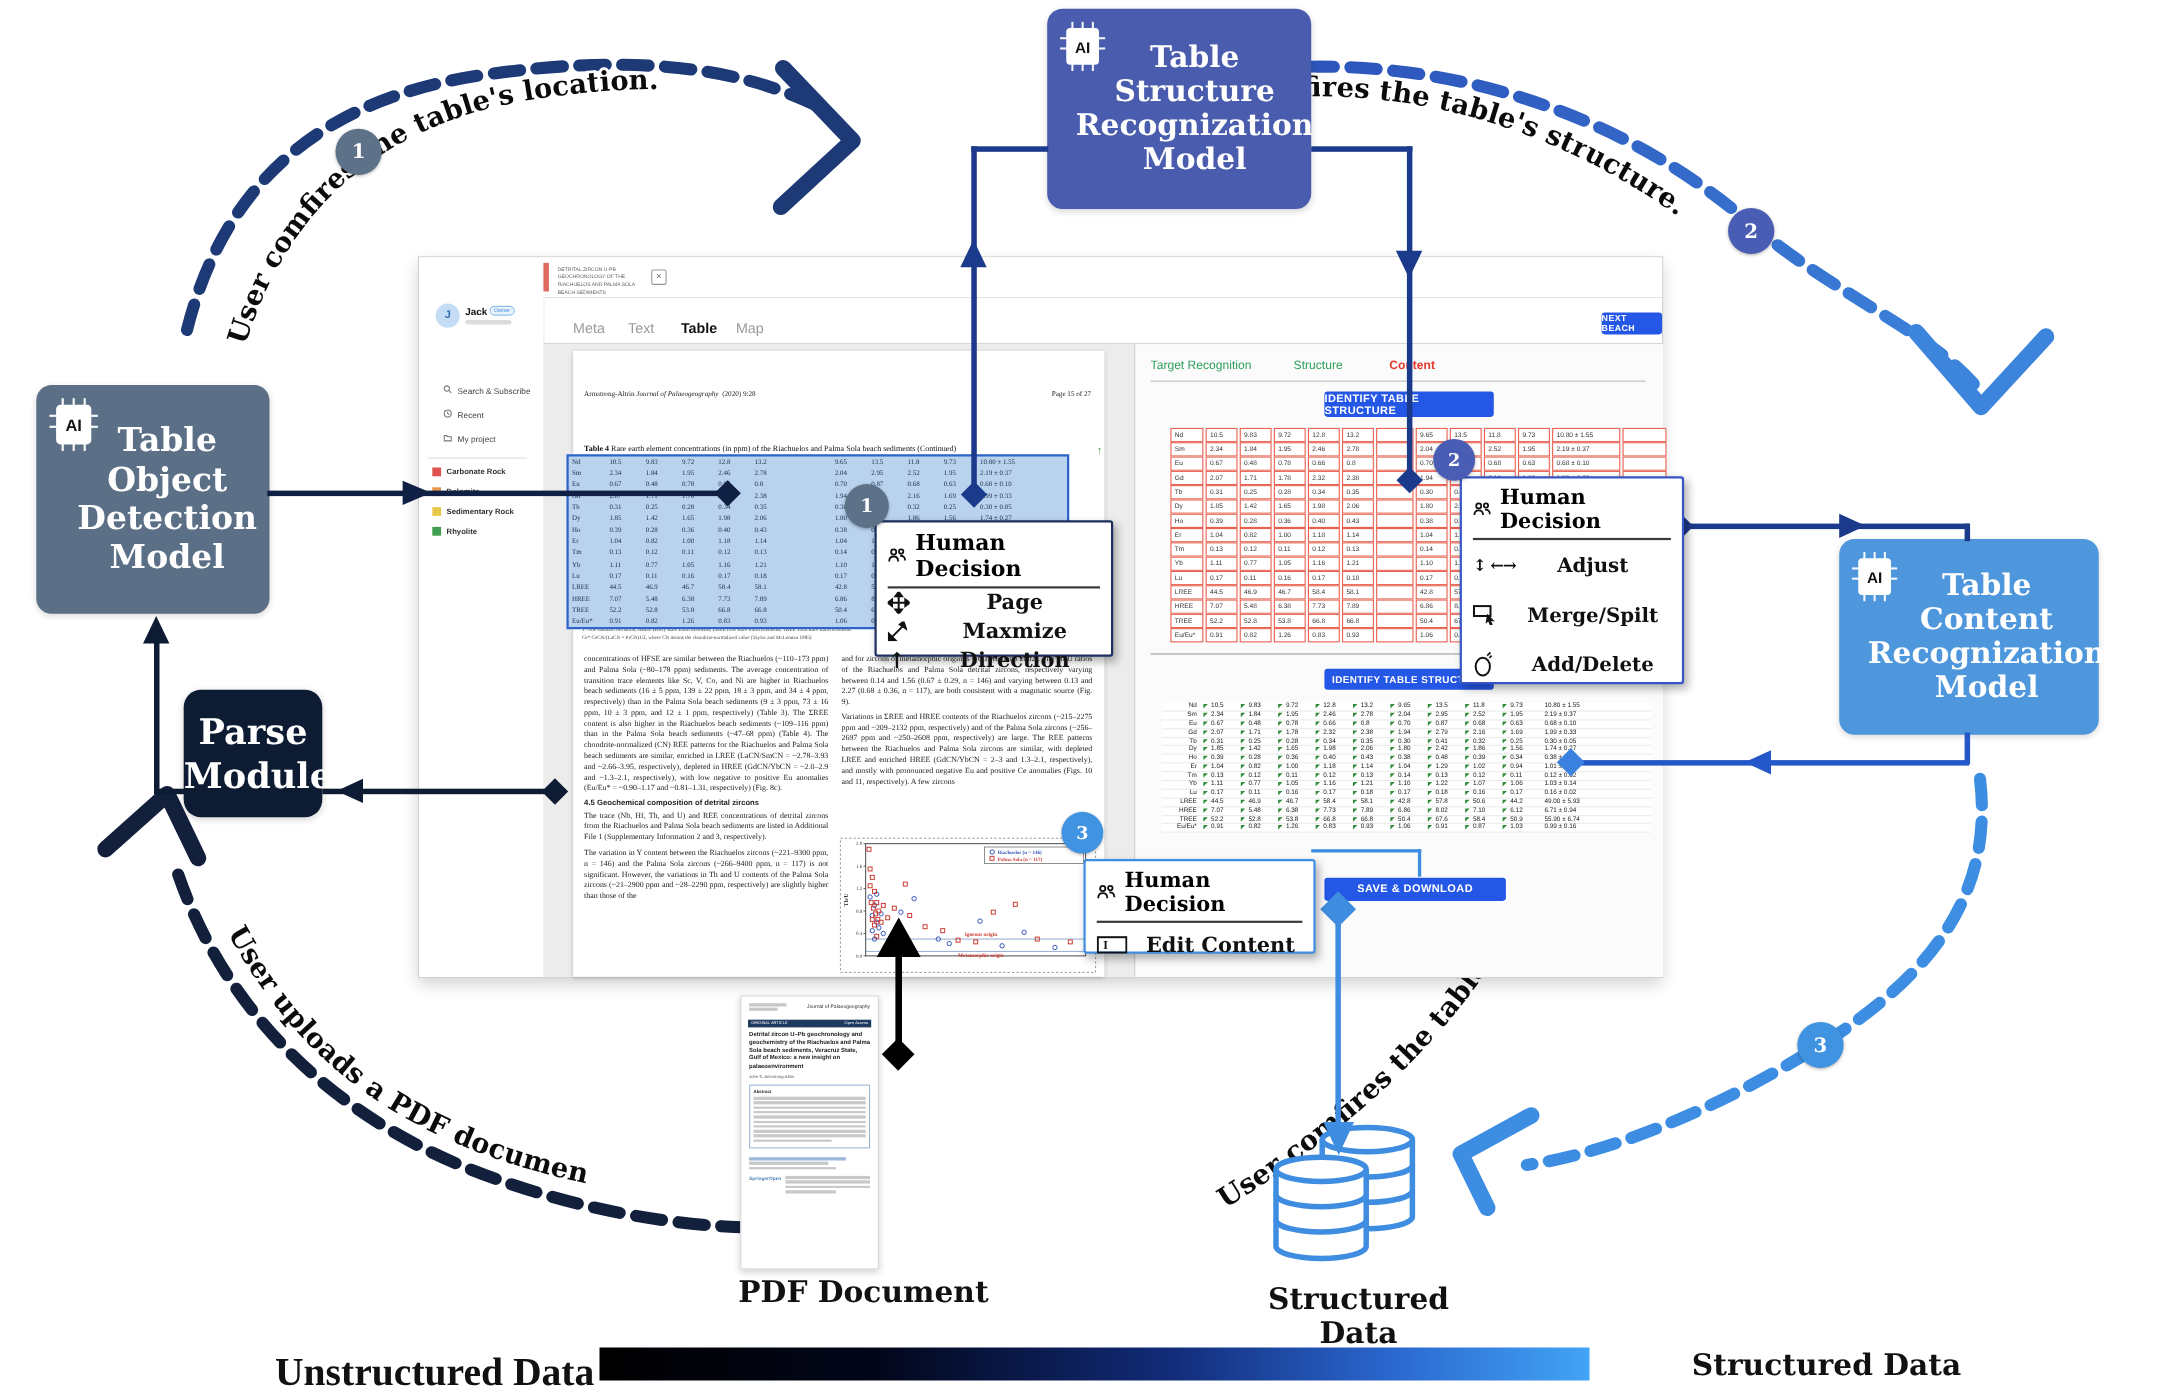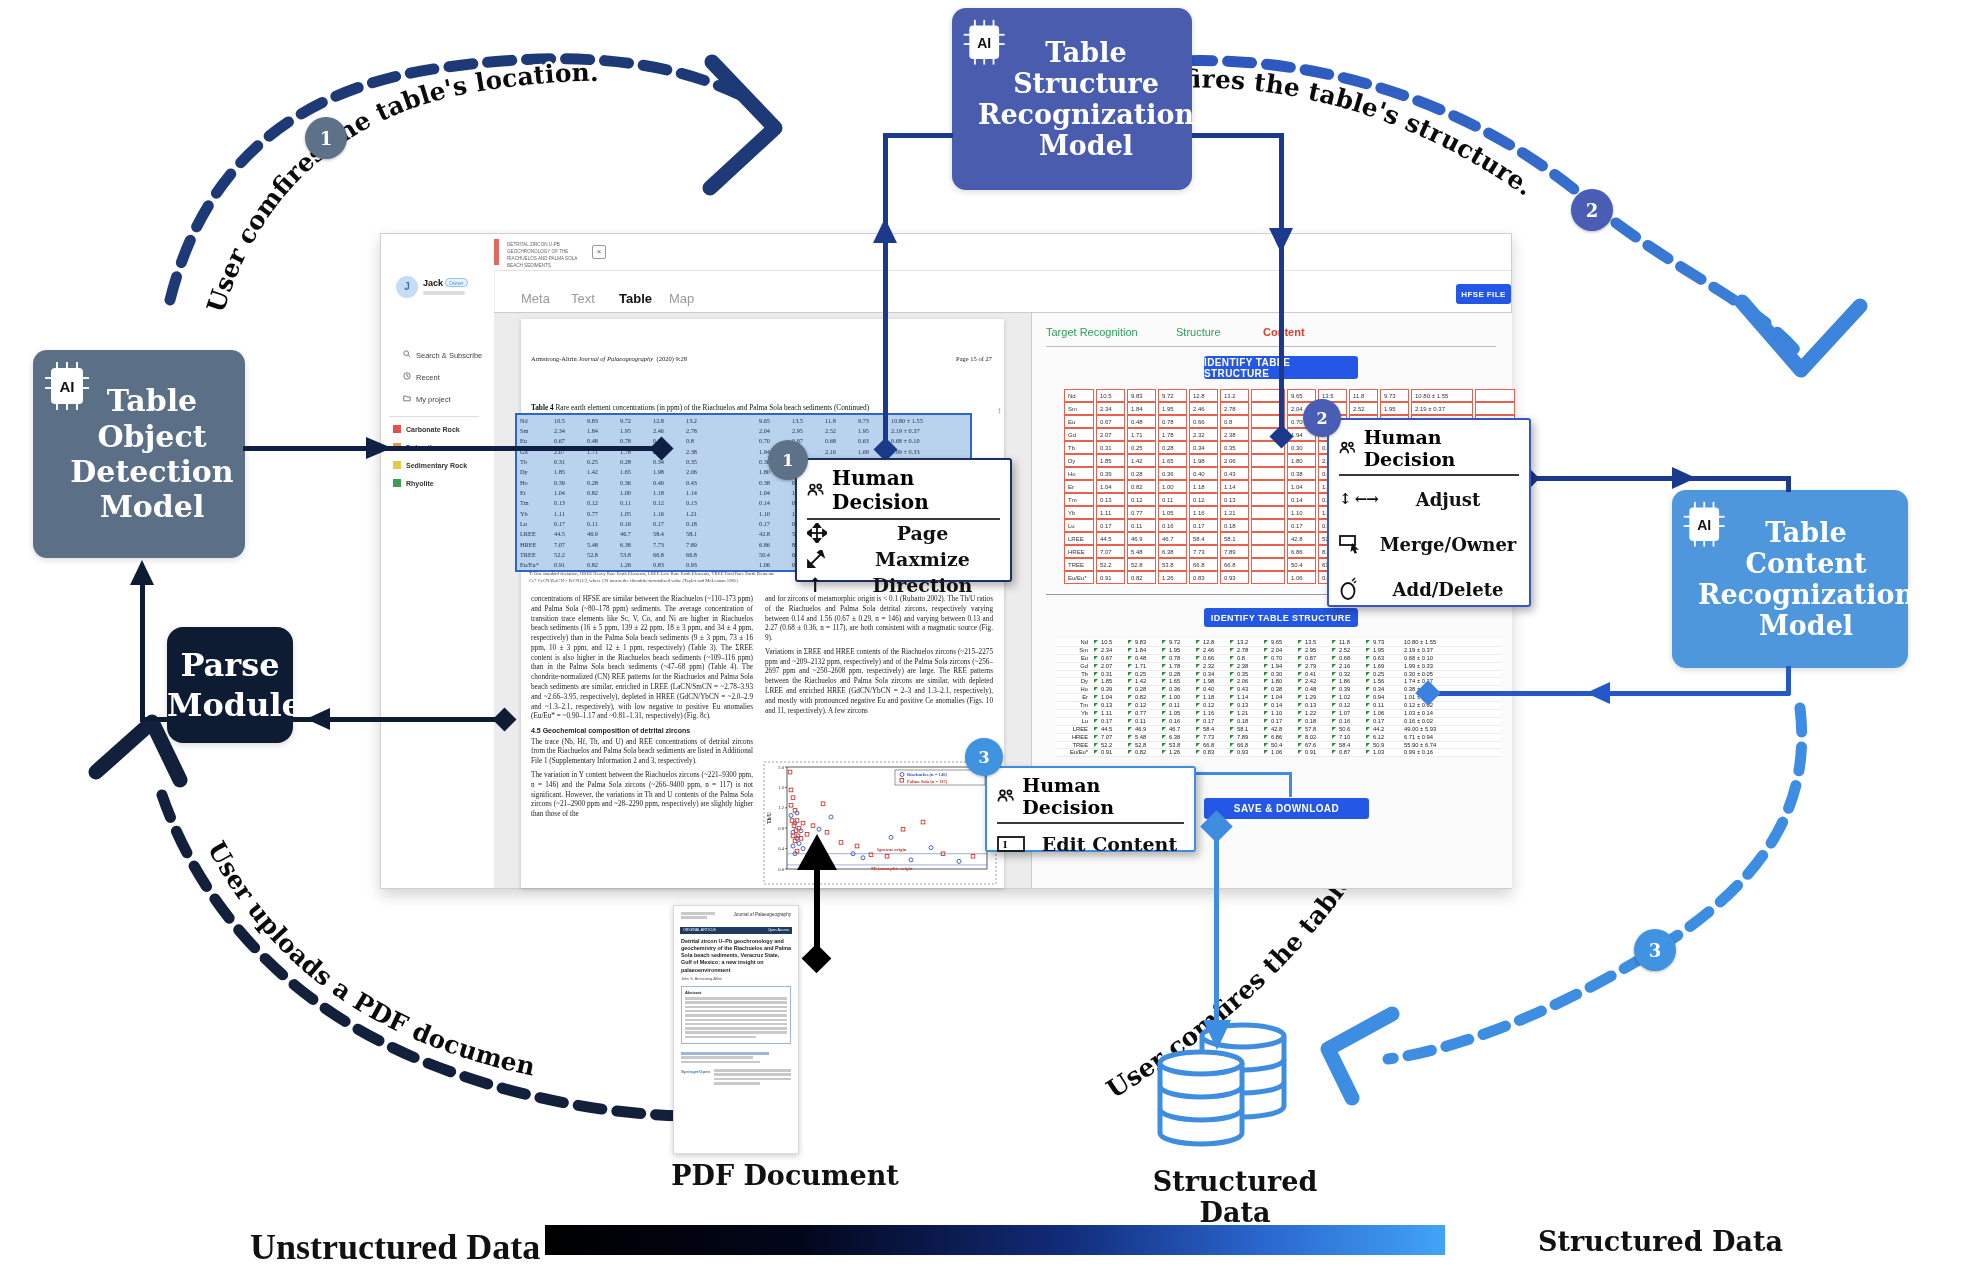--- a/index.html
+++ b/index.html
@@ -47,21 +47,21 @@
   #red-table{position:absolute;left:683px;top:155px;width:424px;display:grid;grid-template-rows:repeat(15,13px);row-gap:0px;}
   .rt-row{display:grid;grid-template-columns:30px repeat(5,29px) 34px repeat(4,29px) 62px 40px;column-gap:2px;}
   .rt-cell{border:1px solid #e8604f;background:#fff;font-size:6px;color:#333;display:flex;align-items:center;padding-left:3px;}
   #sheet{position:absolute;left:675px;top:405px;width:445px;display:grid;grid-template-rows:repeat(15,7.9px);background:#fff;}
   .sh-row{display:grid;grid-template-columns:36px repeat(9,34px) 97px;border-bottom:0.5px solid #ececec;}
   .sh-label{font-size:5.8px;color:#222;text-align:right;padding-right:4px;}
   .sh-cell{font-size:5.8px;color:#222;position:relative;padding-left:9px;}
   .sh-cell:before{content:"";position:absolute;left:2px;top:1px;border-top:4px solid #2e8b3a;border-right:4px solid transparent;}
   .sh-mean{font-size:5.8px;color:#222;padding-left:6px;}
   
-  .popup{position:absolute;background:#fff;border-radius:3px;z-index:6;box-shadow:3px 4px 8px rgba(0,0,0,.3);}
+  .popup{position:absolute;background:#fff;border-radius:3px;z-index:6;box-shadow:3px 4px 8px rgba(0,0,0,.3);margin-top:15px;}
   .pop-head{display:flex;align-items:center;gap:7px;font-family:"DejaVu Serif",serif;font-weight:bold;
     border-bottom:2px solid #3a3a3a;margin:6px 10px 0 10px;padding-bottom:4px;}
   .pop-row{display:flex;align-items:center;font-family:"DejaVu Serif",serif;font-weight:bold;color:#111;padding:0 10px;}
   .pop-ic{width:38px;display:flex;align-items:center;justify-content:flex-start;}
   .pop-lab{flex:1;text-align:center;}
   
   #pdf{position:absolute;left:673px;top:905px;width:124px;height:247px;background:#fff;
     border:1px solid #d8d8d8;box-shadow:0 2px 6px rgba(0,0,0,.2);z-index:2;font-family:"Liberation Sans",sans-serif;}
   .skel{background:#c9c9c9;height:2.5px;margin-bottom:1.8px;}
   .cap-label{position:absolute;font-family:"DejaVu Serif",serif;font-weight:bold;color:#111;z-index:3;}
@@ -982,21 +982,21 @@
         <span class="sh-cell">0.83</span>
         <span class="sh-cell">0.93</span>
         <span class="sh-cell">1.06</span>
         <span class="sh-cell">0.91</span>
         <span class="sh-cell">0.87</span>
         <span class="sh-cell">1.03</span>
         <span class="sh-mean">0.99 ± 0.16</span>
       </div>
     </div>
   <div class="btn" style="left:823px;top:564px;width:165px;height:21px;font-size:10px;">SAVE &amp; DOWNLOAD</div>
-  <div class="btn" style="left:1075px;top:50px;width:55px;height:20px;font-size:8px;">HFSE FILE</div>
+  <div class="btn" style="left:1075px;top:50px;width:55px;height:20px;font-size:8px;">NEXT BEACH</div>
 </div>
 
 <div class="hline" style="left:243px;top:446px;width:418px;height:5px;background:#101f44;"></div>
 <div class="tri" style="left:366px;top:437px;border-top:11px solid transparent;border-bottom:11px solid transparent;border-left:26px solid #101f44;"></div>
 <div class="diamond" style="left:653px;top:440px;width:17px;height:17px;background:#101f44;"></div>
 
 <div class="vline" style="left:883px;top:133px;width:5px;height:312px;background:#1c3a8c;"></div>
 <div class="stub" style="left:883px;top:133px;width:70px;height:5px;background:#1c3a8c;"></div>
 <div class="tri" style="left:873px;top:218px;border-left:12px solid transparent;border-right:12px solid transparent;border-bottom:25px solid #1c3a8c;"></div>
 <div class="diamond" style="left:877px;top:441px;width:17px;height:17px;background:#1c3a8c;"></div>
@@ -1096,21 +1096,21 @@
     <span class="pop-ic" style="font-size:15px;font-weight:bold;letter-spacing:-1px;">↕&nbsp;←→</span>
     <span class="pop-lab">Adjust</span>
   </div>
   <div class="pop-row" style="height:44px;font-size:18px;">
     <span class="pop-ic">
         <svg width="24" height="20" viewBox="0 0 24 20">
           <rect x="1" y="2" width="15" height="9" fill="none" stroke="#111" stroke-width="1.8"></rect>
           <path d="M13 9 L20 16 L16.5 15.5 L18 19 L15.5 19.5 L14 16 L11.5 18 Z" fill="#111"></path>
         </svg>
       </span>
-    <span class="pop-lab">Merge/Owner</span>
+    <span class="pop-lab">Merge/Spilt</span>
   </div>
   <div class="pop-row" style="height:46px;font-size:18px;">
     <span class="pop-ic">
         <svg width="20" height="24" viewBox="0 0 20 24">
           <ellipse cx="9" cy="14" rx="6.5" ry="8" fill="none" stroke="#111" stroke-width="1.8"></ellipse>
           <line x1="13" y1="4" x2="16" y2="1" stroke="#111" stroke-width="1.5"></line>
           <line x1="15" y1="6" x2="17" y2="4" stroke="#111" stroke-width="1.5"></line>
         </svg>
       </span>
     <span class="pop-lab">Add/Delete</span>

